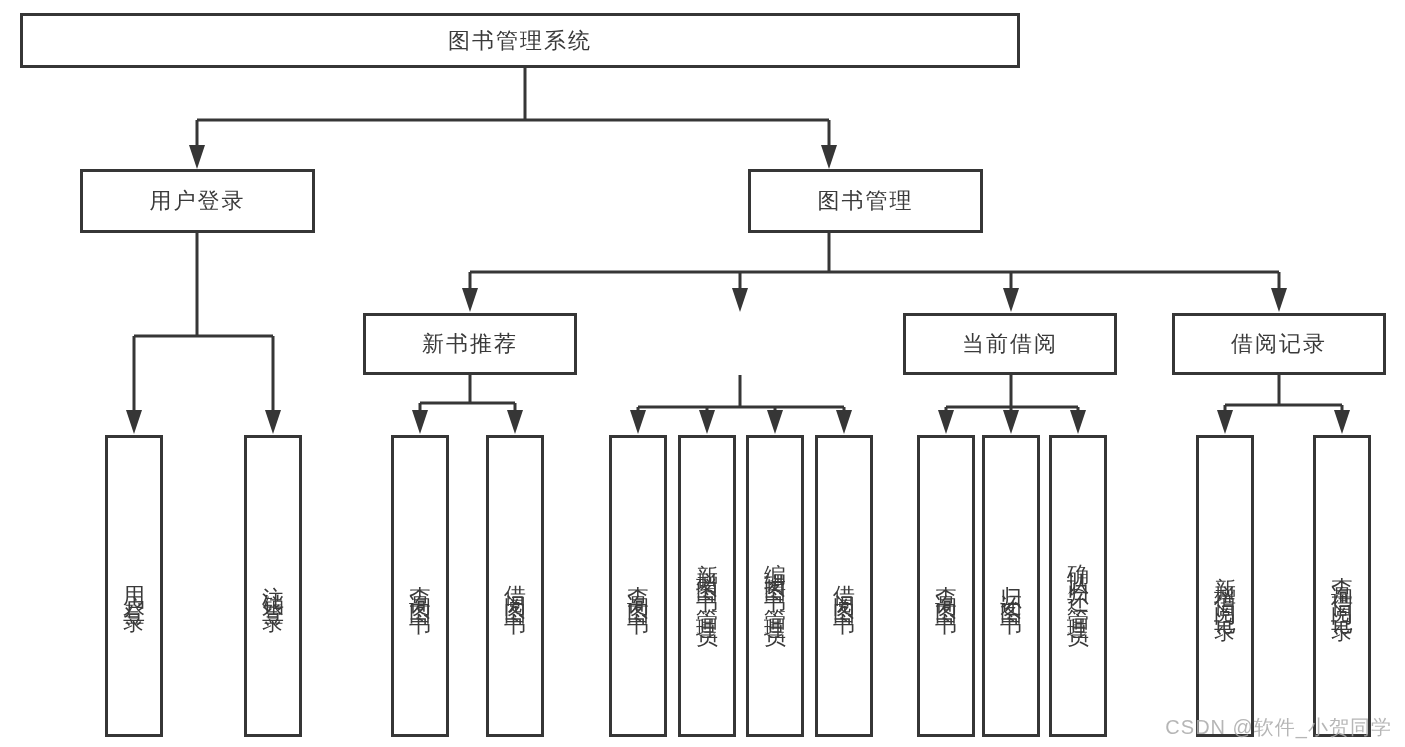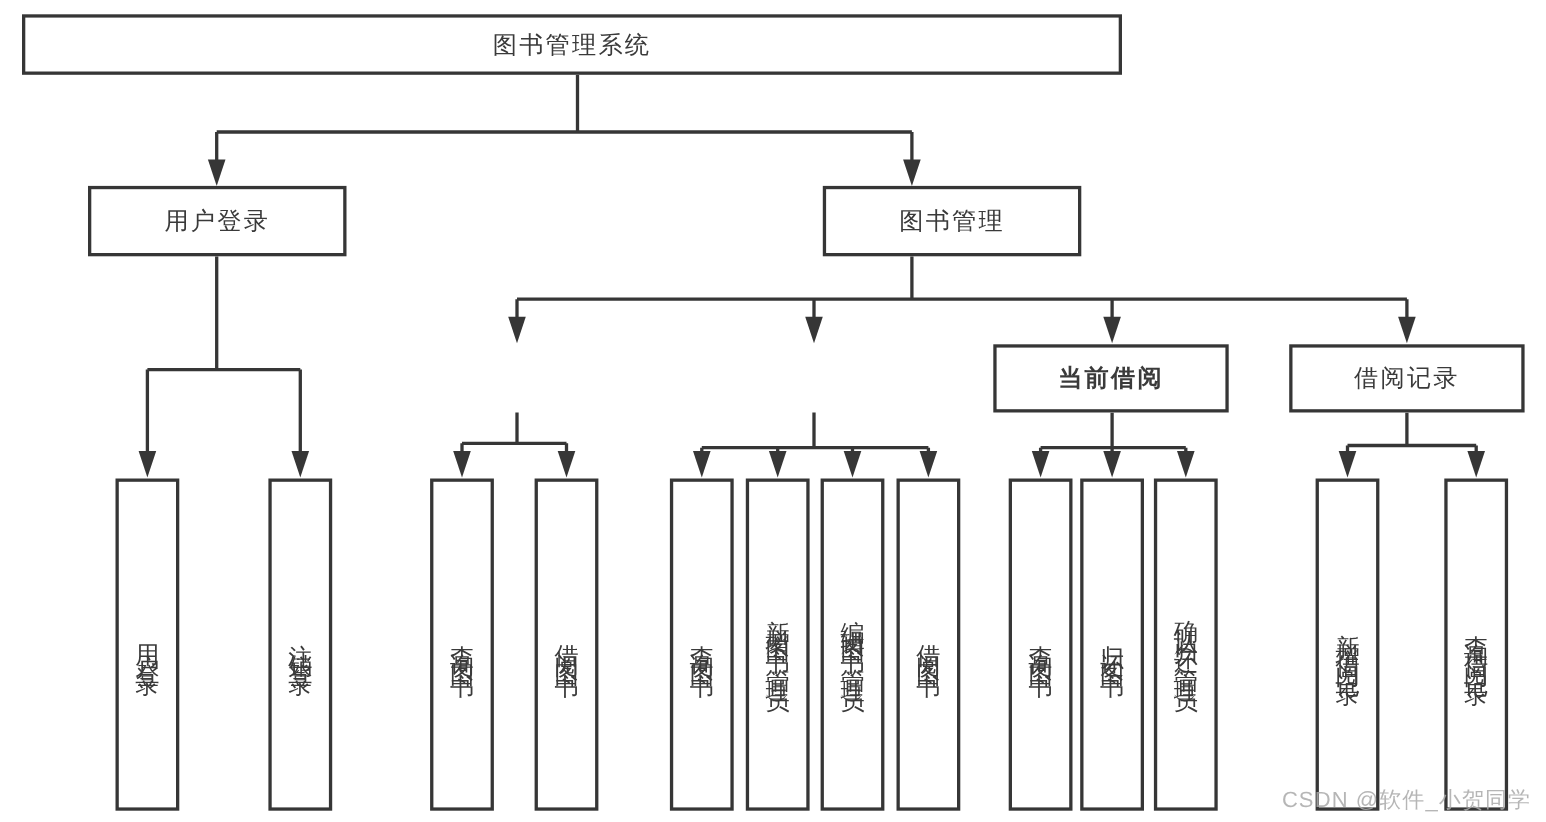--- a/index.html
+++ b/index.html
@@ -63,21 +63,22 @@
     <path d="M1279 375 V405 M1225 405 H1342 M1225 405 V412 M1342 405 V412"></path>
     <polygon points="1217,410 1233,410 1225,434"></polygon>
     <polygon points="1334,410 1350,410 1342,434"></polygon>
   </svg>
 
   <div class="node h-node" style="left:20px;top:13px;width:1000px;height:55px;">图书管理系统</div>
 
   <div class="node h-node" style="left:80px;top:169px;width:235px;height:64px;">用户登录</div>
   <div class="node h-node" style="left:712px;top:169px;width:235px;height:64px;margin-left:36px;">图书管理</div>
 
-  <div class="node h-node" style="left:903px;top:313px;width:214px;height:62px;font-weight:bold;">当前借阅</div>
+  <div class="node h-node" style="left:363px;top:313px;width:214px;height:62px;">新书推荐</div>
+  <div class="node h-node" style="left:903px;top:313px;width:214px;height:62px;">当前借阅</div>
   <div class="node h-node" style="left:1172px;top:313px;width:214px;height:62px;">借阅记录</div>
 
   <div class="node v-node" style="left:105px;top:435px;width:58px;height:302px;">用户登录</div>
   <div class="node v-node" style="left:244px;top:435px;width:58px;height:302px;">注销登录</div>
 
   <div class="node v-node" style="left:391px;top:435px;width:58px;height:302px;">查询图书</div>
   <div class="node v-node" style="left:486px;top:435px;width:58px;height:302px;">借阅图书</div>
 
   <div class="node v-node" style="left:609px;top:435px;width:58px;height:302px;">查询图书</div>
   <div class="node v-node" style="left:678px;top:435px;width:58px;height:302px;">新增图书（管理员）</div>

